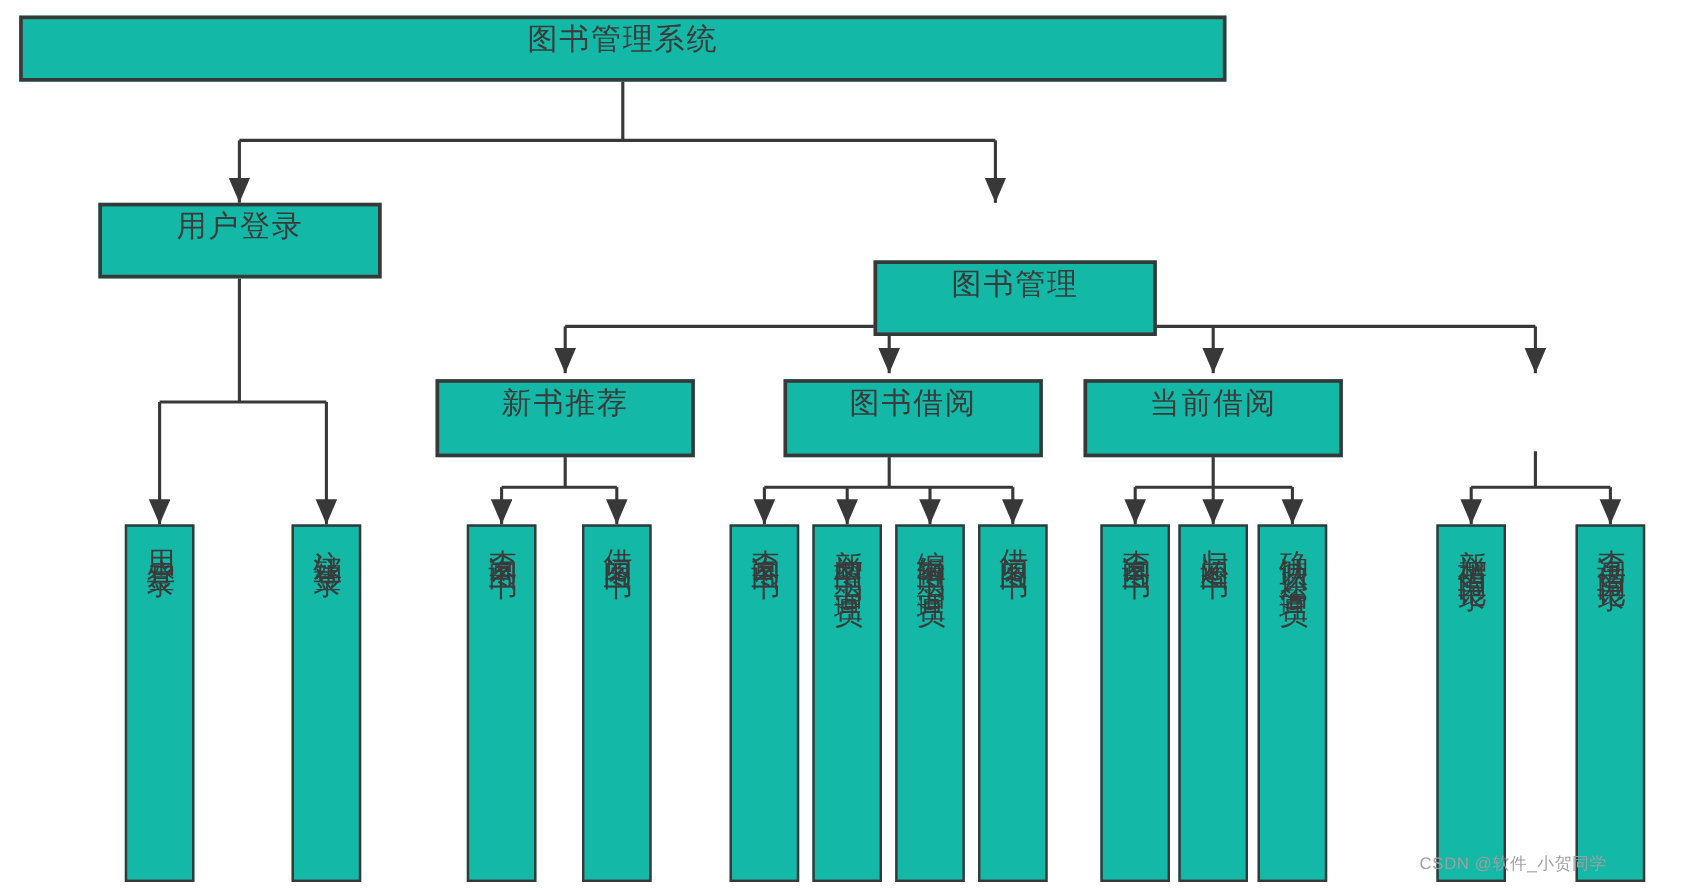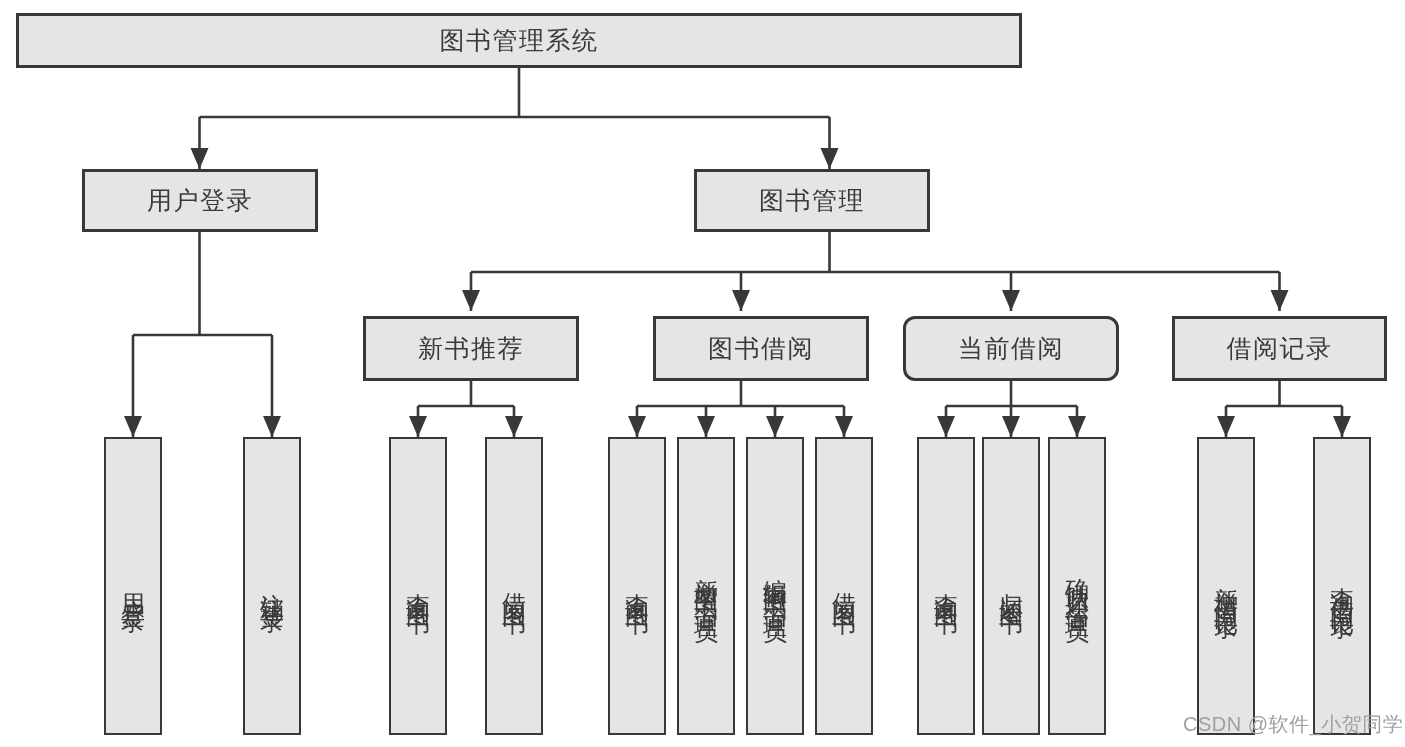--- a/index.html
+++ b/index.html
@@ -23,39 +23,39 @@
   .connectors path.ln, .connectors line.arrow {
     stroke: var(--line, #383838);
     stroke-width: 2.6;
     fill: none;
   }
   #arrowhead path { fill: var(--line, #383838); stroke: none; }
   .box {
     position: absolute;
     box-sizing: border-box;
     border: 3px solid var(--line, #383838);
-    background: #e5e5e5;
+    background: #14b8a6;
     display: flex;
-    align-items: center;
+    align-items: flex-start;
     justify-content: center;
   }
   .box .lbl {
     font-size: 25px;
     letter-spacing: 1.5px;
     color: var(--text, #3a3a3a);
     white-space: nowrap;
   }
   .root-box  { left: 16px;  top: 13px;  width: 1006px; height: 55px; }
   .l2-box    { top: 169px; height: 63px; width: 236px; }
   .l2-user   { left: 82px; }
-  .l2-mgmt   { left: 694px; }
+  .l2-mgmt   { left: 728px; margin-top: 48px; }
   .l3-box    { top: 316px; height: 65px; width: 216px; }
   .l3-a { left: 363px; }
   .l3-b { left: 633px; margin-left: 20px; }
-  .l3-c { left: 903px; border-radius: 12px; }
+  .l3-c { left: 903px; }
   .l3-d { left: 1172px; width: 215px; }
   .leaf {
     top: 437px; height: 298px; width: 58px;
     border-width: 2.5px;
   }
   .leaf .lbl {
     writing-mode: vertical-rl;
     text-orientation: mixed;
     font-size: 24px;
     letter-spacing: 6px;
@@ -72,21 +72,21 @@
   .lf8  { left: 815px; }
   .lf9  { left: 917px; }
   .lf10 { left: 982px; }
   .lf11 { left: 1048px; }
   .lf12 { left: 1197px; }
   .lf13 { left: 1313px; }
   .watermark {
     position: absolute;
     left: 1183px;
     top: 711px;
-    font-size: 20px;
+    font-size: 14px;
     color: var(--watermark, #9f9f9f);
     letter-spacing: 0.5px;
     white-space: nowrap;
     z-index: 5;
   }
 </style>
 </head>
 <body>
 
 <div class="stage">
@@ -142,23 +142,20 @@
 
   <div class="box l3-box l3-a">
     <span class="lbl">新书推荐</span>
   </div>
   <div class="box l3-box l3-b">
     <span class="lbl">图书借阅</span>
   </div>
   <div class="box l3-box l3-c">
     <span class="lbl">当前借阅</span>
   </div>
-  <div class="box l3-box l3-d">
-    <span class="lbl">借阅记录</span>
-  </div>
 
   <div class="box leaf lf1">
     <span class="lbl">用户登录</span>
   </div>
   <div class="box leaf lf2">
     <span class="lbl">注销登录</span>
   </div>
   <div class="box leaf lf3">
     <span class="lbl">查询图书</span>
   </div>

